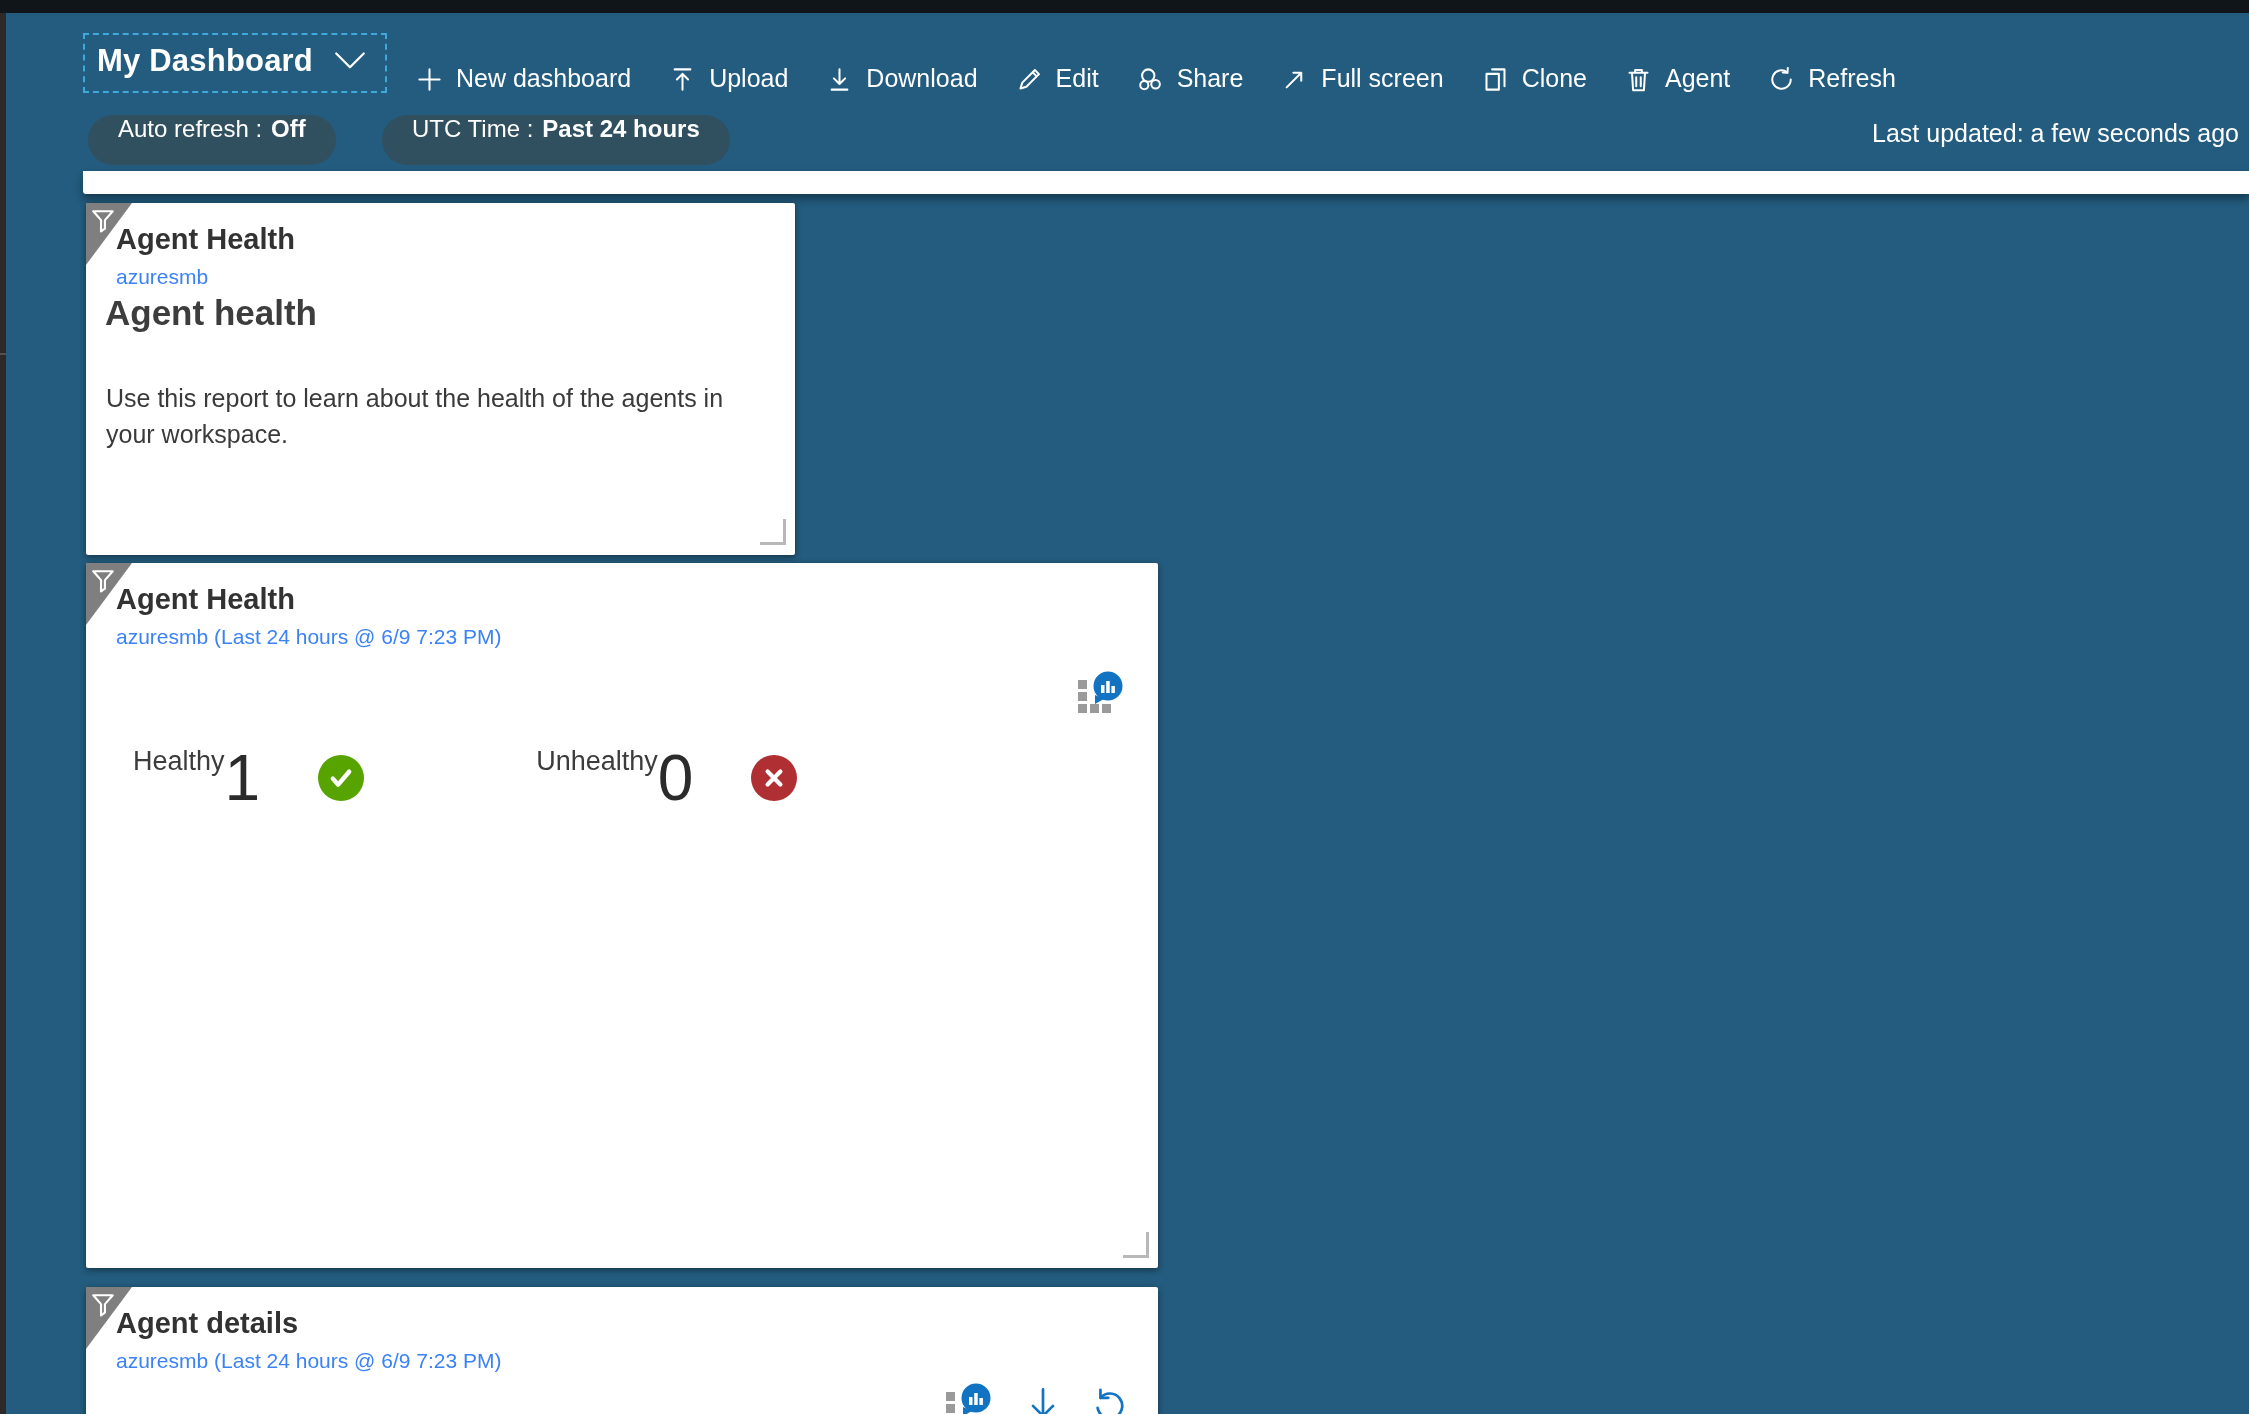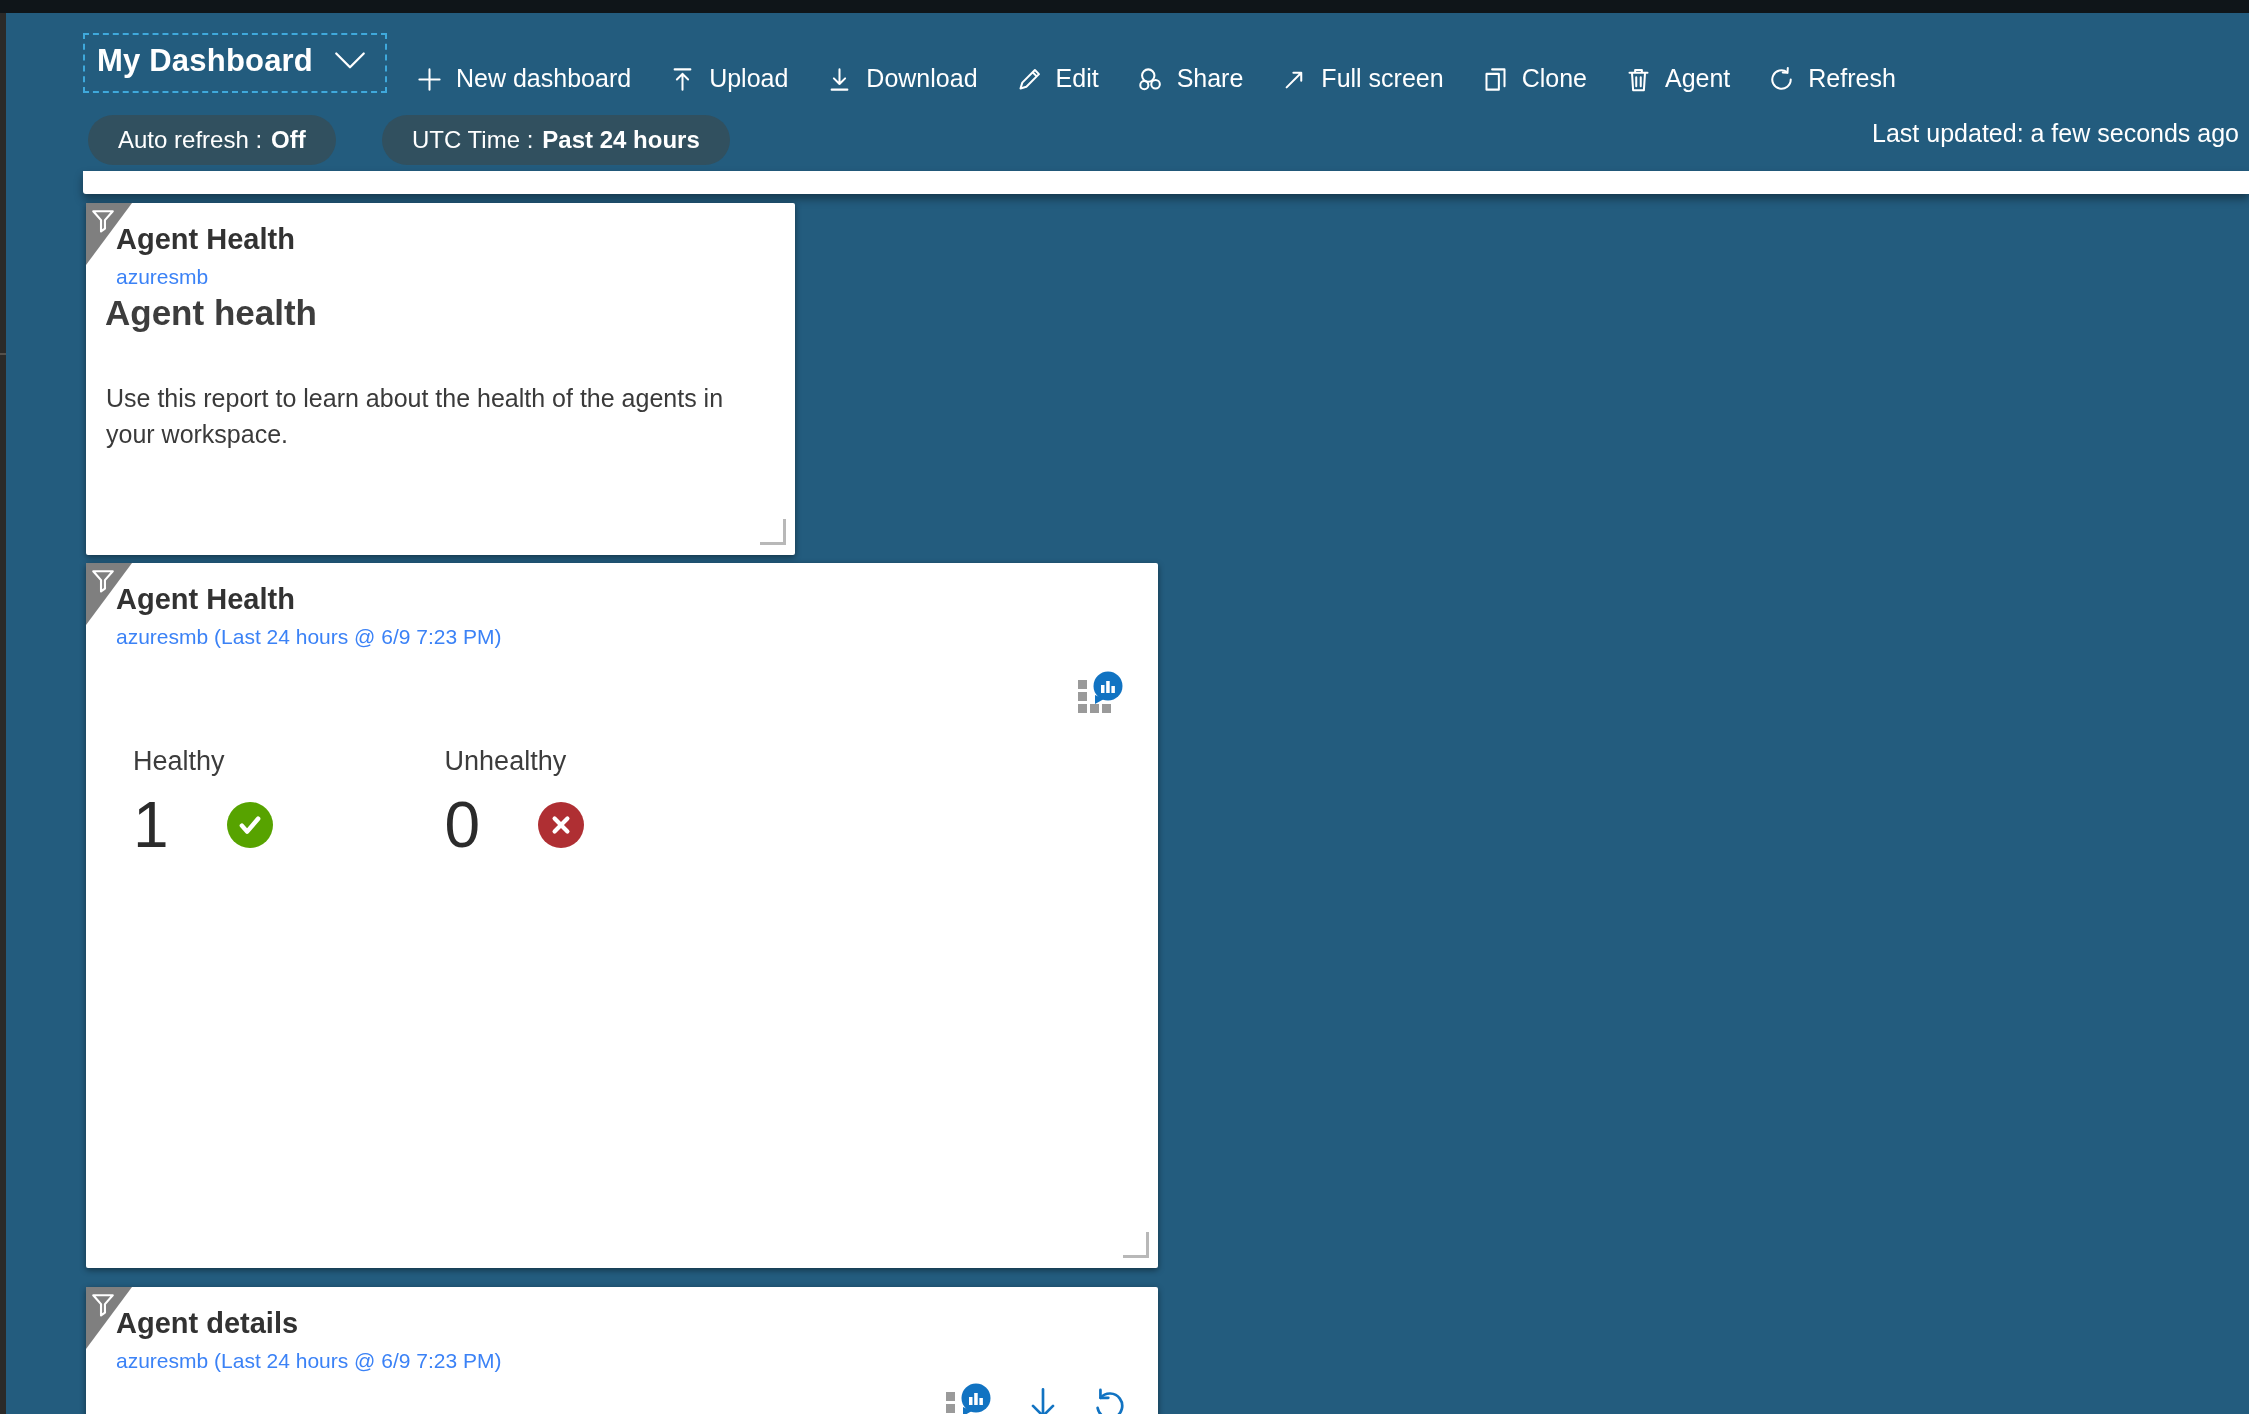--- a/index.html
+++ b/index.html
@@ -21,21 +21,21 @@
                   border:2px dashed #3FA9DC; padding:8px 18px 12px 12px; cursor:pointer; }
   .db-title { font-size:31px; font-weight:700; letter-spacing:.2px; }
   .commands { display:flex; align-items:center; margin-left:10px; }
   .cmd { display:flex; align-items:flex-end; gap:13px; font-size:25px; padding:0 19px;
          height:60px; cursor:pointer; white-space:nowrap; }
   .cmd svg { flex:0 0 auto; }
   .tb-ic { stroke:#fff; fill:none; stroke-width:1.8; stroke-linecap:round; stroke-linejoin:round; }
 
   
   .pill { position:absolute; top:115px; height:50px; border-radius:26px; background:#31505F;
-          color:#fff; display:flex; align-items:center; font-size:24px; padding:0 30px;
+          color:#fff; display:flex; font-size:24px; padding:0 30px;
           gap:9px; cursor:pointer; white-space:nowrap; }
   #pill-autorefresh { left:88px; }
   #pill-utc { left:382px; }
   .pill b { font-weight:700; }
   .last-updated { position:absolute; top:119px; right:10px; font-size:25px; color:#fff; }
 
   
   .strip-tile { position:absolute; left:83px; top:171px; width:2166px; height:23px;
                 background:#fff; border-radius:0 0 0 3px; box-shadow:0 5px 8px rgba(0,0,0,.38); }
   .tile { position:absolute; background:#fff; border-radius:2px;
@@ -53,21 +53,21 @@
 
   .md-heading { position:absolute; left:19px; top:90px; font-size:35px; font-weight:700; color:#3D3D3D; }
   .md-body    { position:absolute; left:20px; top:178px; width:660px; font-size:25px;
                 line-height:1.42; color:#3A3A3A; }
 
   .handle { position:absolute; right:9px; bottom:10px; width:26px; height:26px;
             border-right:3px solid #B8B8B8; border-bottom:3px solid #B8B8B8; cursor:nwse-resize; }
 
   .la-icon-ah { position:absolute; left:992px; top:108px; }
   .stats { position:absolute; left:47px; top:183px; display:flex; gap:172px; }
-  .stat-group { display:flex; flex-direction:column; }
+  .stat-group { display:flex; }
   .stat-label { font-size:27px; color:#3C3C3C; margin-bottom:16px; }
   .stat-row { display:flex; align-items:center; gap:58px; }
   .stat-value { font-size:64px; color:#2B2B2B; line-height:1; }
   .badge { width:46px; height:46px; border-radius:50%; display:flex;
            align-items:center; justify-content:center; }
   .badge.healthy { background:#57A300; }
   .badge.unhealthy { background:#AF2F33; }
 
   .ad-icons { position:absolute; left:860px; top:96px; display:flex; align-items:flex-start; gap:34px; }
   .blue-ic { stroke:#1173C2; fill:none; stroke-width:2.4; stroke-linecap:round; stroke-linejoin:round; }

